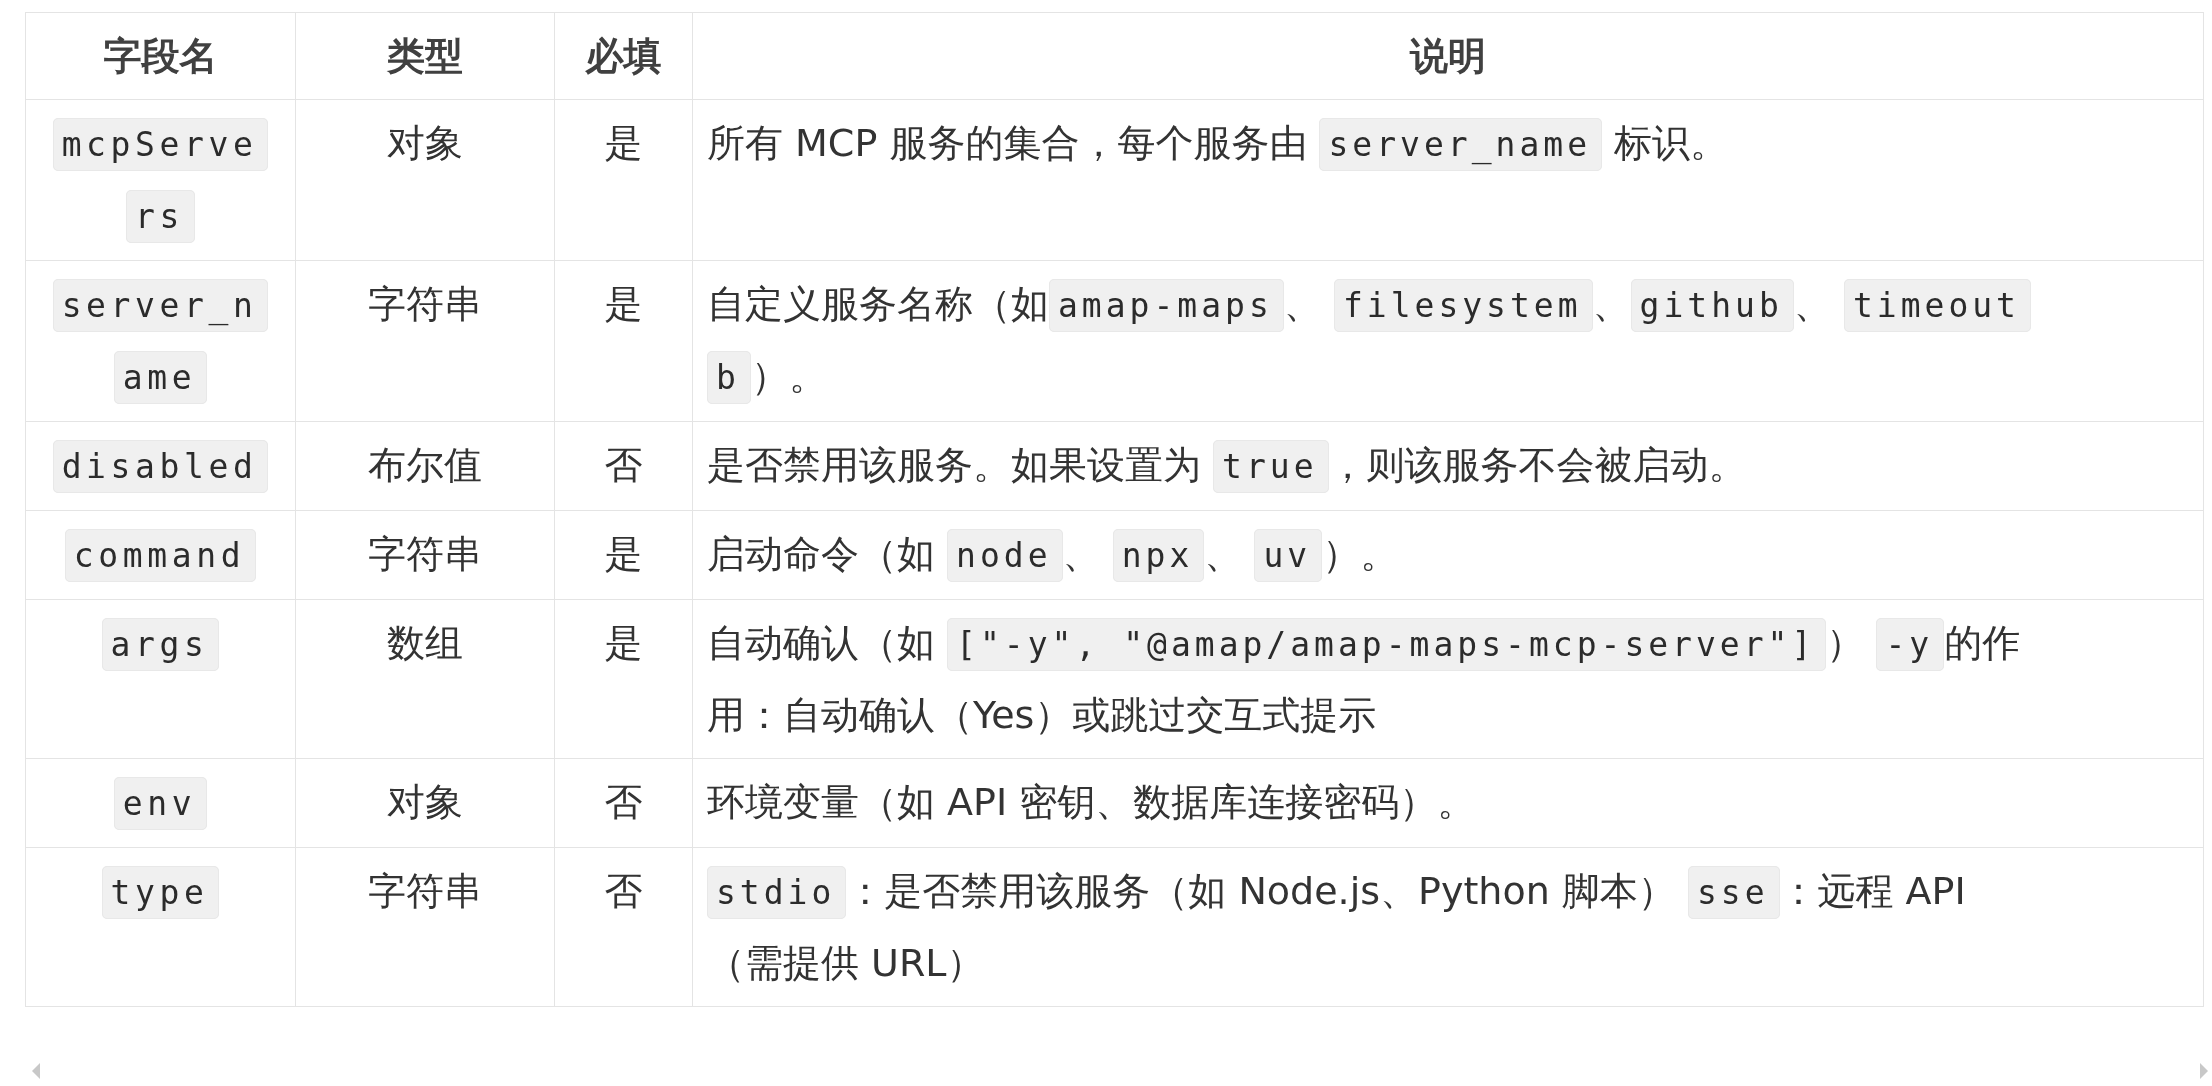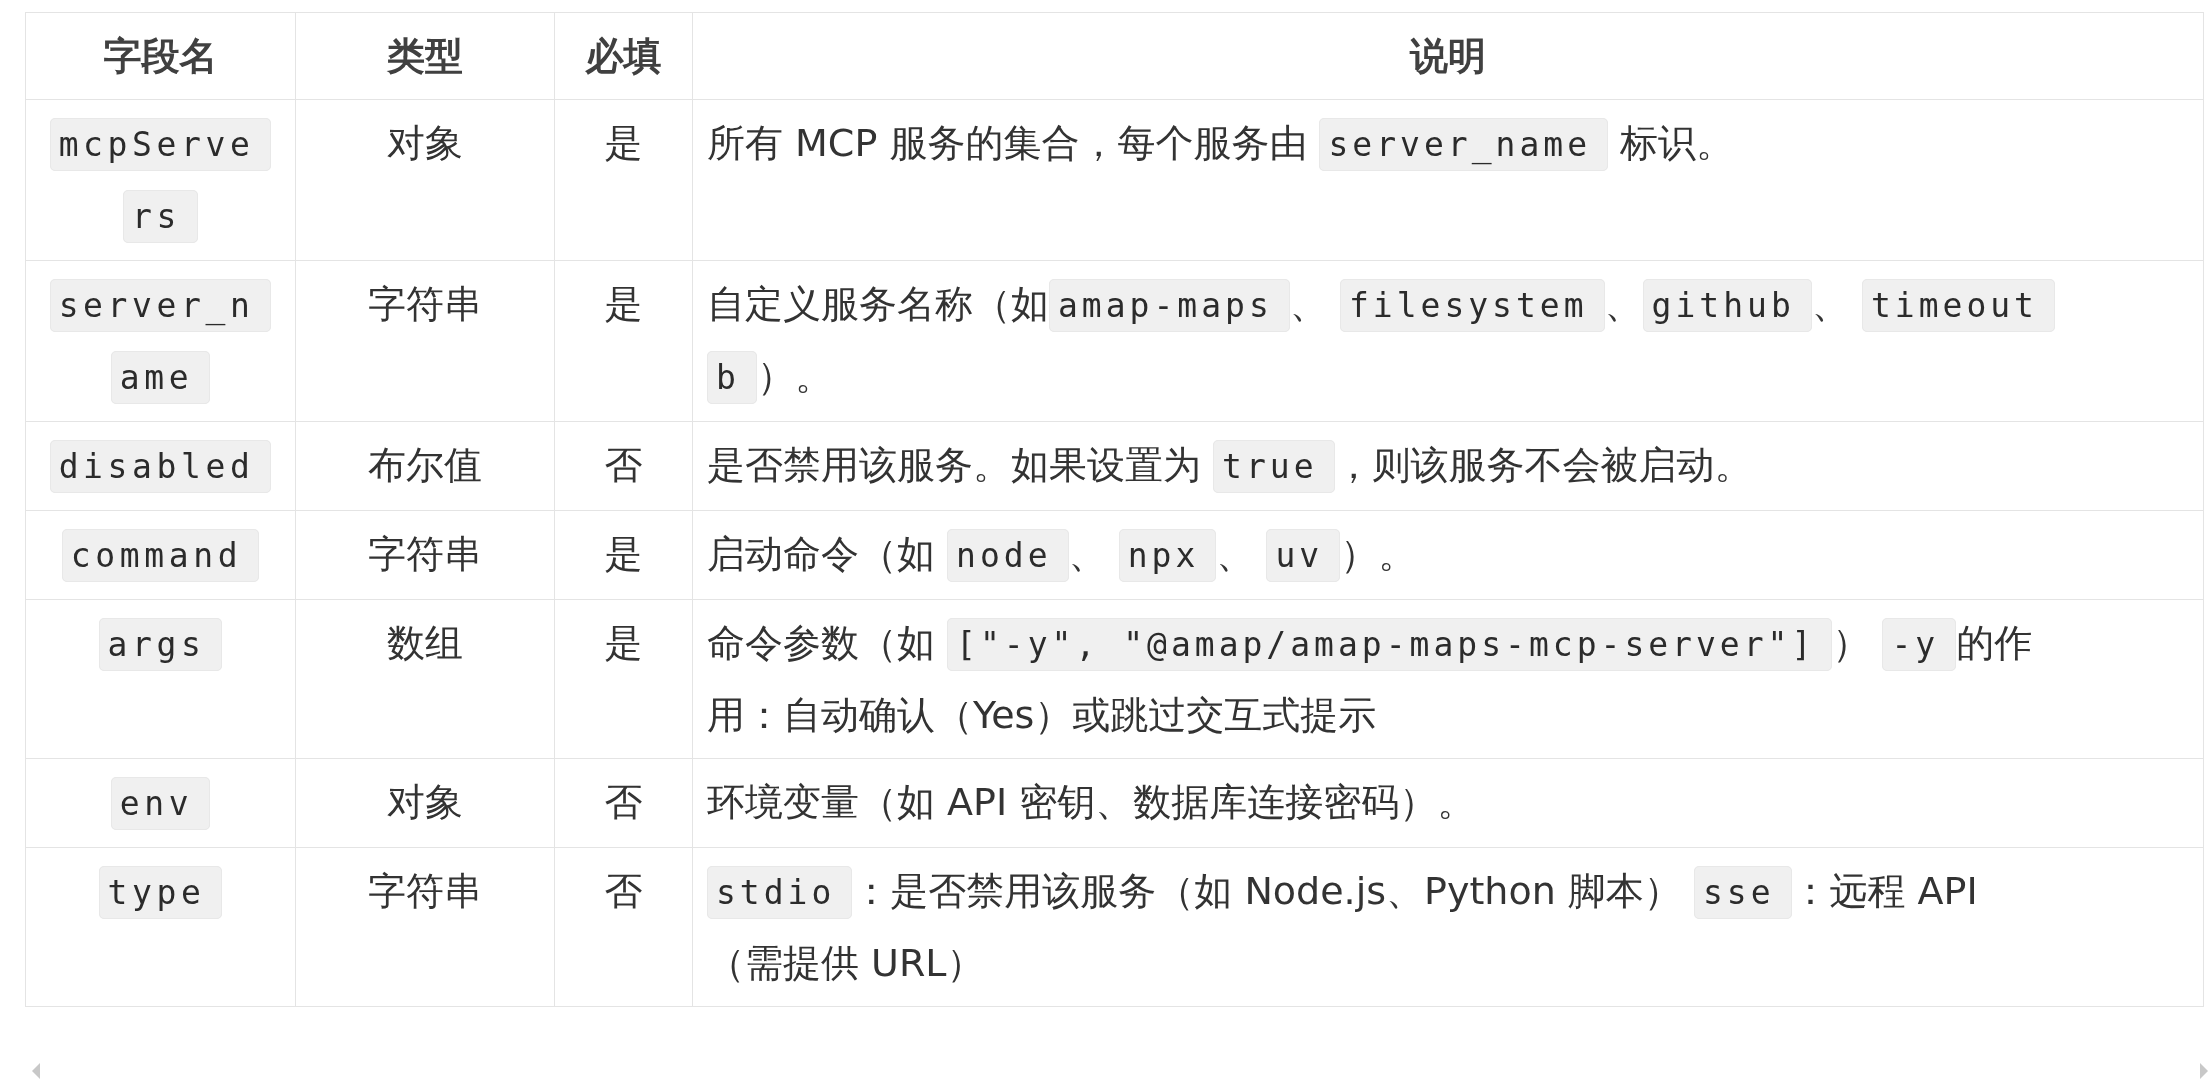--- a/index.html
+++ b/index.html
@@ -46,21 +46,21 @@
   }
   td.center { text-align: center; }
   td.desc { text-align: left; word-break: break-all; }
   code {
     font-family: "DejaVu Sans Mono", "Liberation Mono", monospace;
     font-size: 33px;
     letter-spacing: 4px;
     background: #f0f0f0;
     border: 1px solid #e8e8e8;
     border-radius: 5px;
-    padding: 6px 16px 6px 8px;
+    padding: 6px 10px 6px 8px;
     color: #2b2b2b;
   }
   .field-cell code { letter-spacing: 4.6px; }
   tr.h1 td { height: 140px; }
   tr.h2 td { height: 70px; }
   tr.h3 td { height: 136px; }
   .scroll-left, .scroll-right {
     position: absolute;
     top: 1063px;
     width: 0;
@@ -112,21 +112,21 @@
         <tr class="h2">
           <td class="center field-cell"><code>command</code></td>
           <td class="center">字符串</td>
           <td class="center">是</td>
           <td class="desc"><span>启动命令（如 </span><code>node</code><span>、 </span><code>npx</code><span>、 </span><code>uv</code><span>）。</span></td>
         </tr>
         <tr class="h3">
           <td class="center field-cell"><code>args</code></td>
           <td class="center">数组</td>
           <td class="center">是</td>
-          <td class="desc"><span>命令参数（如 </span><code>["-y", "@amap/amap-maps-mcp-server"]</code><span>） </span><code>-y</code><span>的作</span><br><span>用：自动确认（Yes）或跳过交互式提示</span></td>
+          <td class="desc"><span>自动确认（如 </span><code>["-y", "@amap/amap-maps-mcp-server"]</code><span>） </span><code>-y</code><span>的作</span><br><span>用：自动确认（Yes）或跳过交互式提示</span></td>
         </tr>
         <tr class="h2">
           <td class="center field-cell"><code>env</code></td>
           <td class="center">对象</td>
           <td class="center">否</td>
           <td class="desc"><span>环境变量（如 API 密钥、数据库连接密码）。</span></td>
         </tr>
         <tr class="h3">
           <td class="center field-cell"><code>type</code></td>
           <td class="center">字符串</td>

